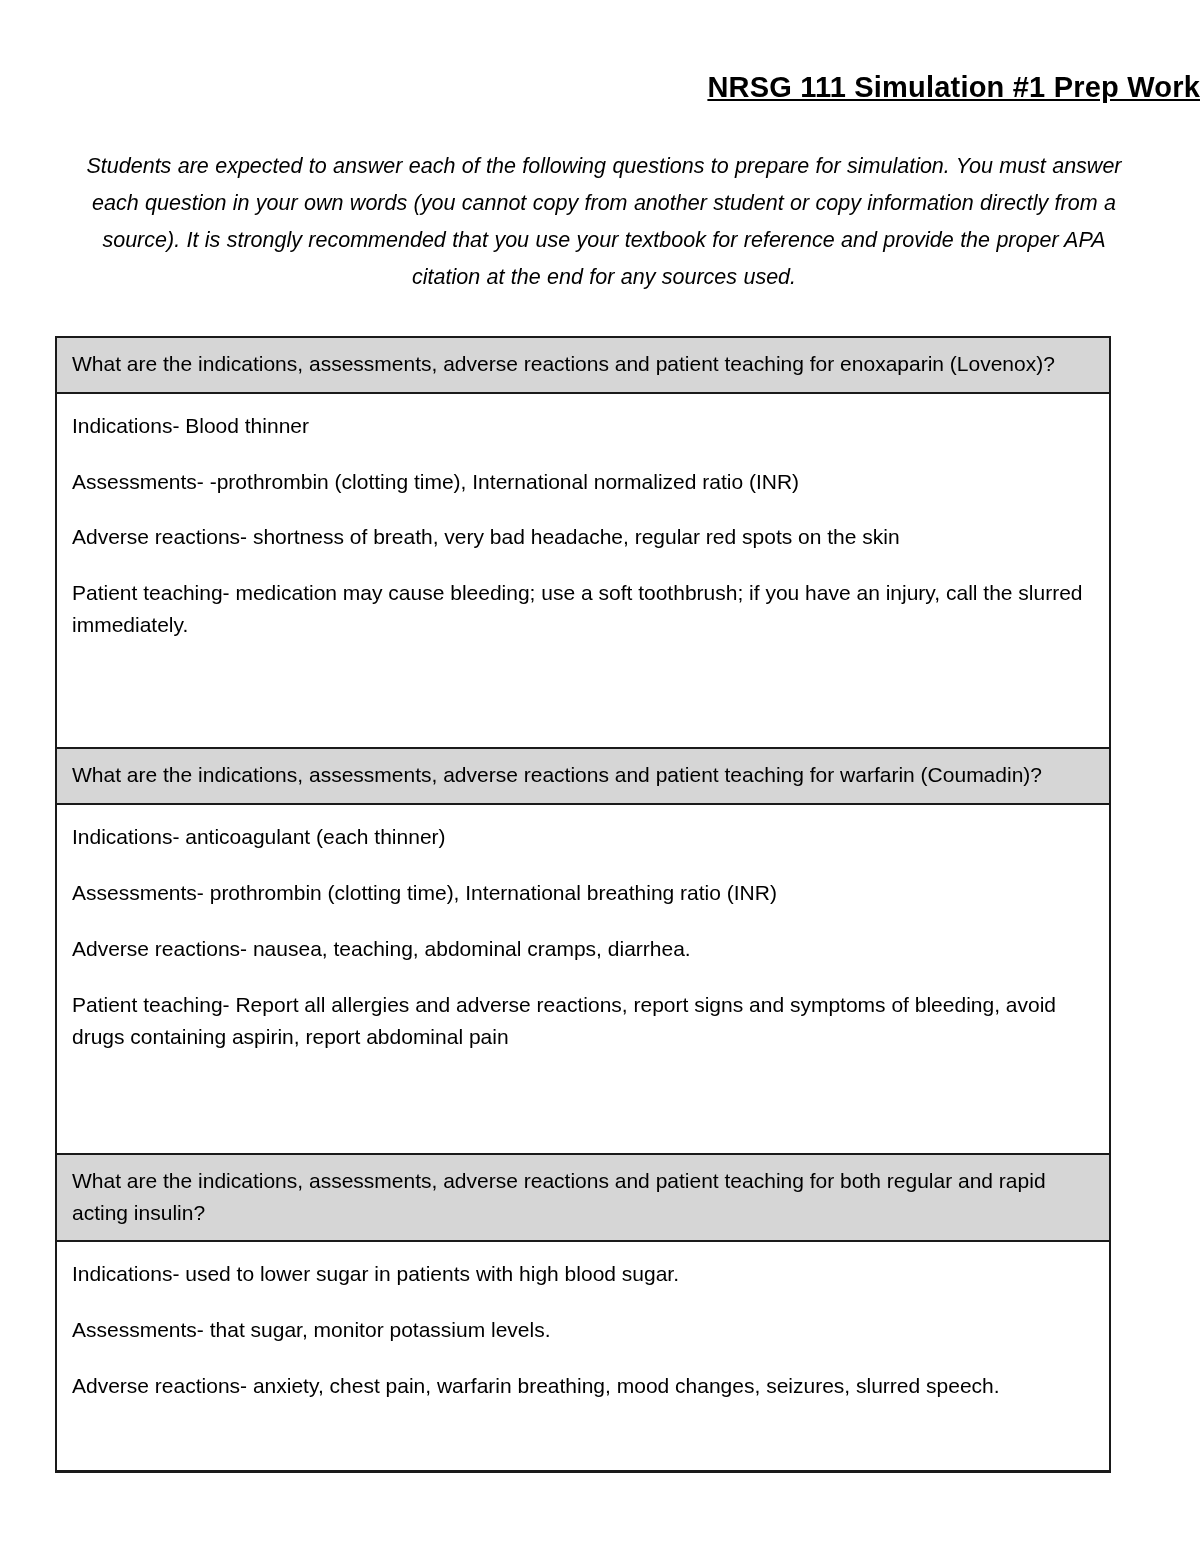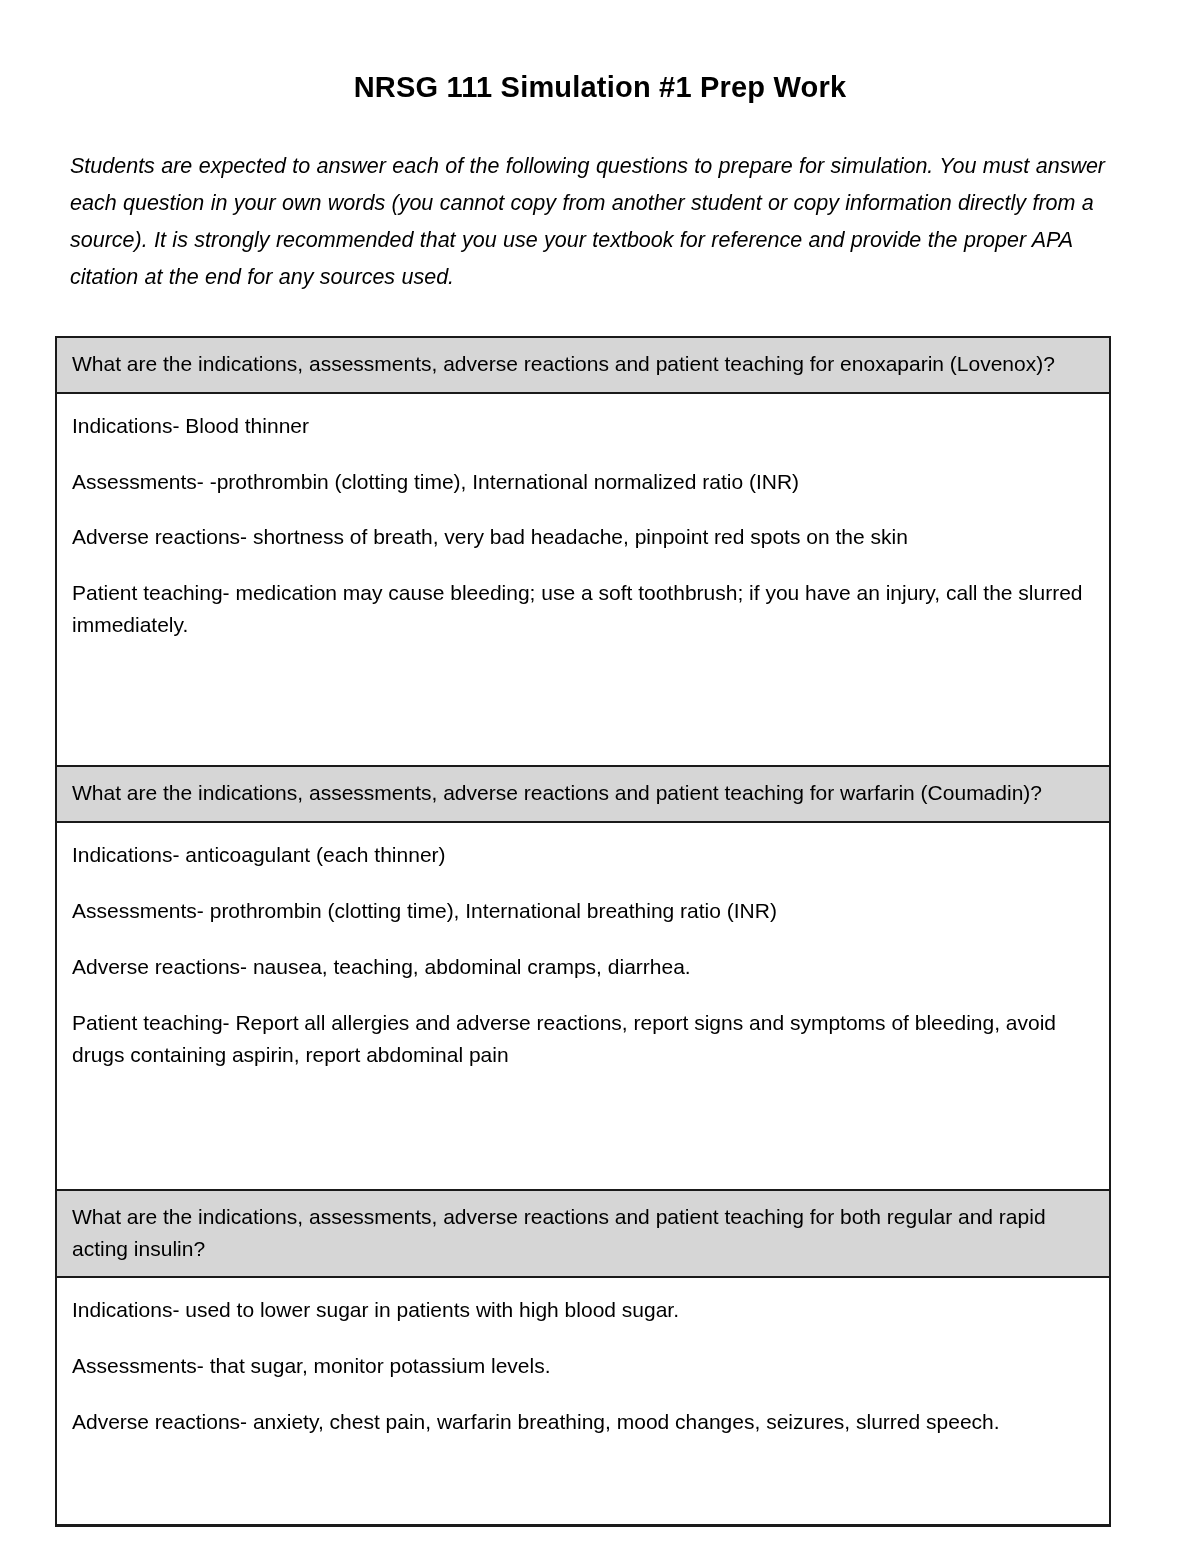--- a/index.html
+++ b/index.html
@@ -17,36 +17,37 @@
   .page {
     position: relative;
     width: 1200px;
     height: 1553px;
     box-sizing: border-box;
     padding: 0;
     background: #ffffff;
   }
 
   .doc-title {
-    text-align: center;
+    text-align: right;
     font-size: 29px;
     font-weight: bold;
     letter-spacing: 0.2px;
     margin: 0;
     padding-top: 72px;
     line-height: 1.1;
+    text-decoration: underline;
   }
 
   .intro {
     margin: 0;
     padding: 44px 62px 0 70px;
     font-style: italic;
     font-size: 21.5px;
     line-height: 1.72;
-    text-align: left;
+    text-align: center;
     word-spacing: 0.4px;
   }
 
   .qtable {
     margin: 40px 0 0 55px;
     width: 1056px;
     border-collapse: collapse;
     border-left: 2px solid #1a1a1a;
     border-right: 2px solid #1a1a1a;
     border-top: 2px solid #1a1a1a;
@@ -64,21 +65,21 @@
     line-height: 1.52;
     vertical-align: top;
   }
   .qtable tr:first-child .q-header-cell {
     border-top: none;
   }
 
   .a-body-cell {
     background: #ffffff;
     border: none;
-    padding: 16px 14px 28px 15px;
+    padding: 16px 14px 10px 15px;
     font-size: 21px;
     line-height: 1.5;
     vertical-align: top;
   }
 
   .a-line {
     margin: 0 0 24px 0;
     line-height: 1.52;
   }
   .a-line:last-child {
@@ -101,21 +102,21 @@
   <table class="qtable">
     <tbody>
 
       <tr>
         <td class="q-header-cell">What are the indications, assessments, adverse reactions and patient teaching for enoxaparin (Lovenox)?</td>
       </tr>
       <tr>
         <td class="a-body-cell">
           <p class="a-line">Indications- Blood thinner</p>
           <p class="a-line">Assessments- -prothrombin (clotting time), International normalized ratio (INR)</p>
-          <p class="a-line">Adverse reactions- shortness of breath, very bad headache, pinpoint red spots on the skin</p>
+          <p class="a-line">Adverse reactions- shortness of breath, very bad headache, regular red spots on the skin</p>
           <p class="a-line">Patient teaching- medication may cause bleeding; use a soft toothbrush; if you have an injury, call the slurred immediately.</p>
           <div class="spacer-1"></div>
         </td>
       </tr>
 
       <tr>
         <td class="q-header-cell">What are the indications, assessments, adverse reactions and patient teaching for warfarin (Coumadin)?</td>
       </tr>
       <tr>
         <td class="a-body-cell">

